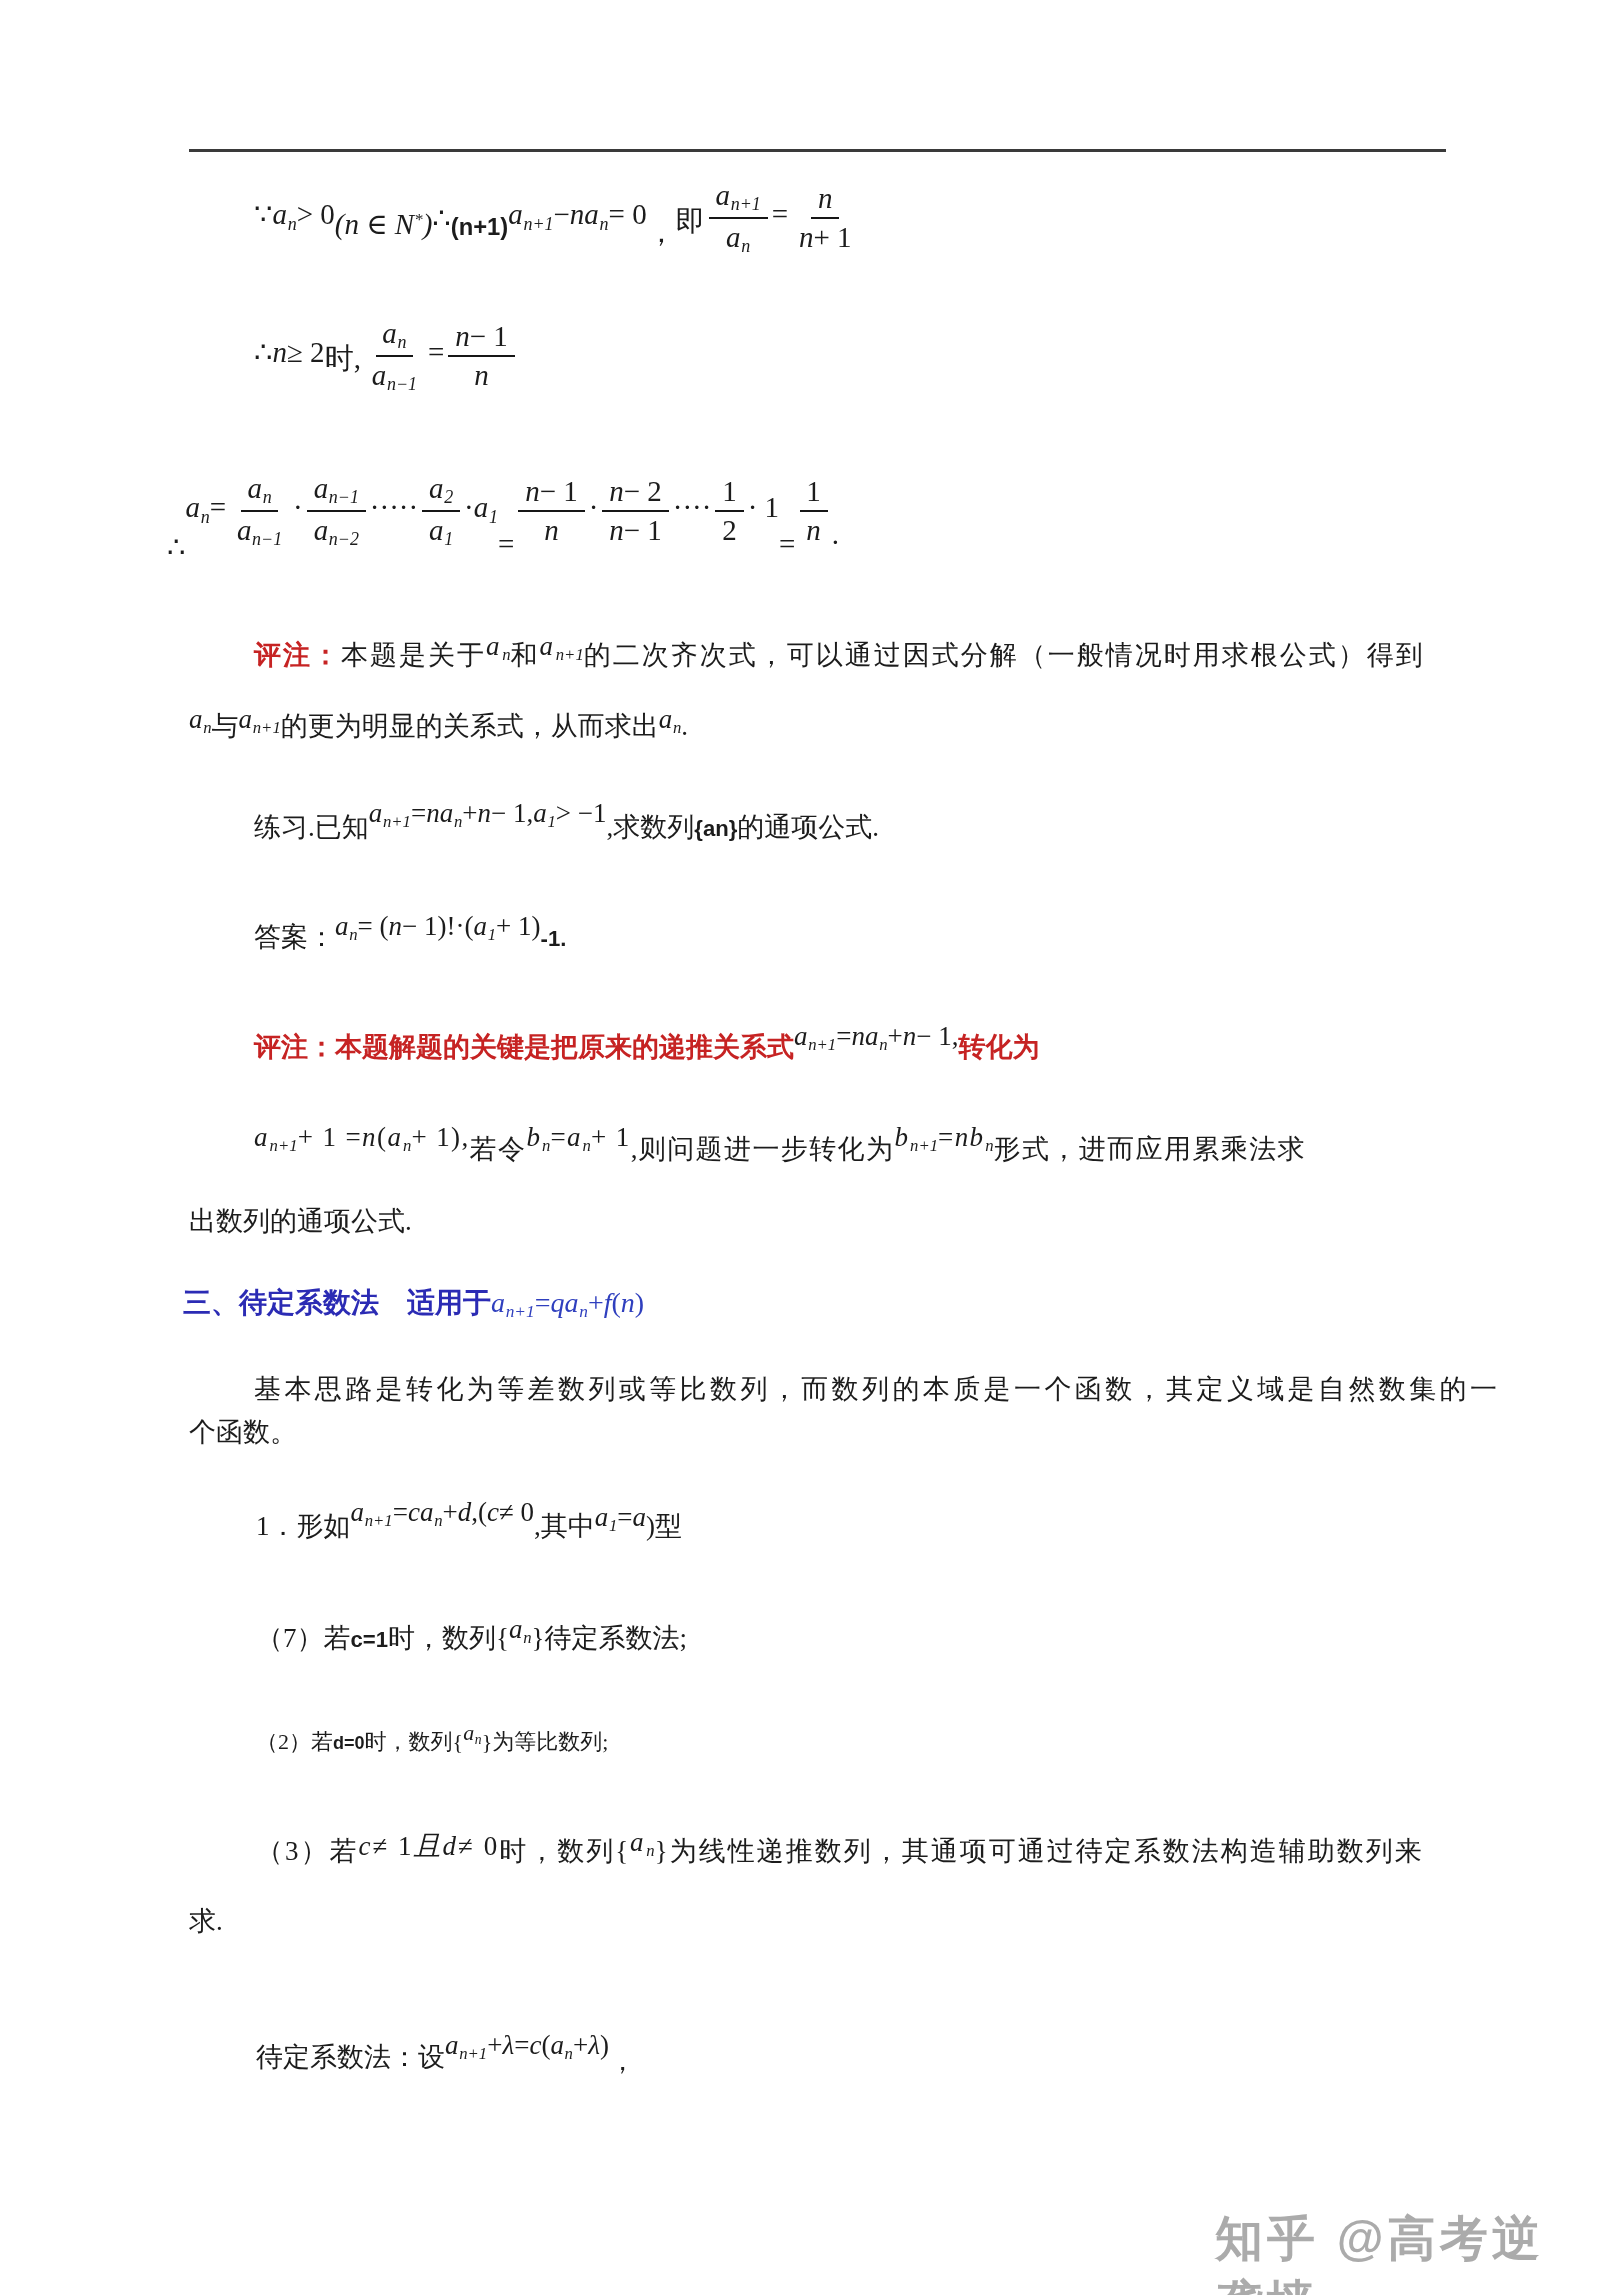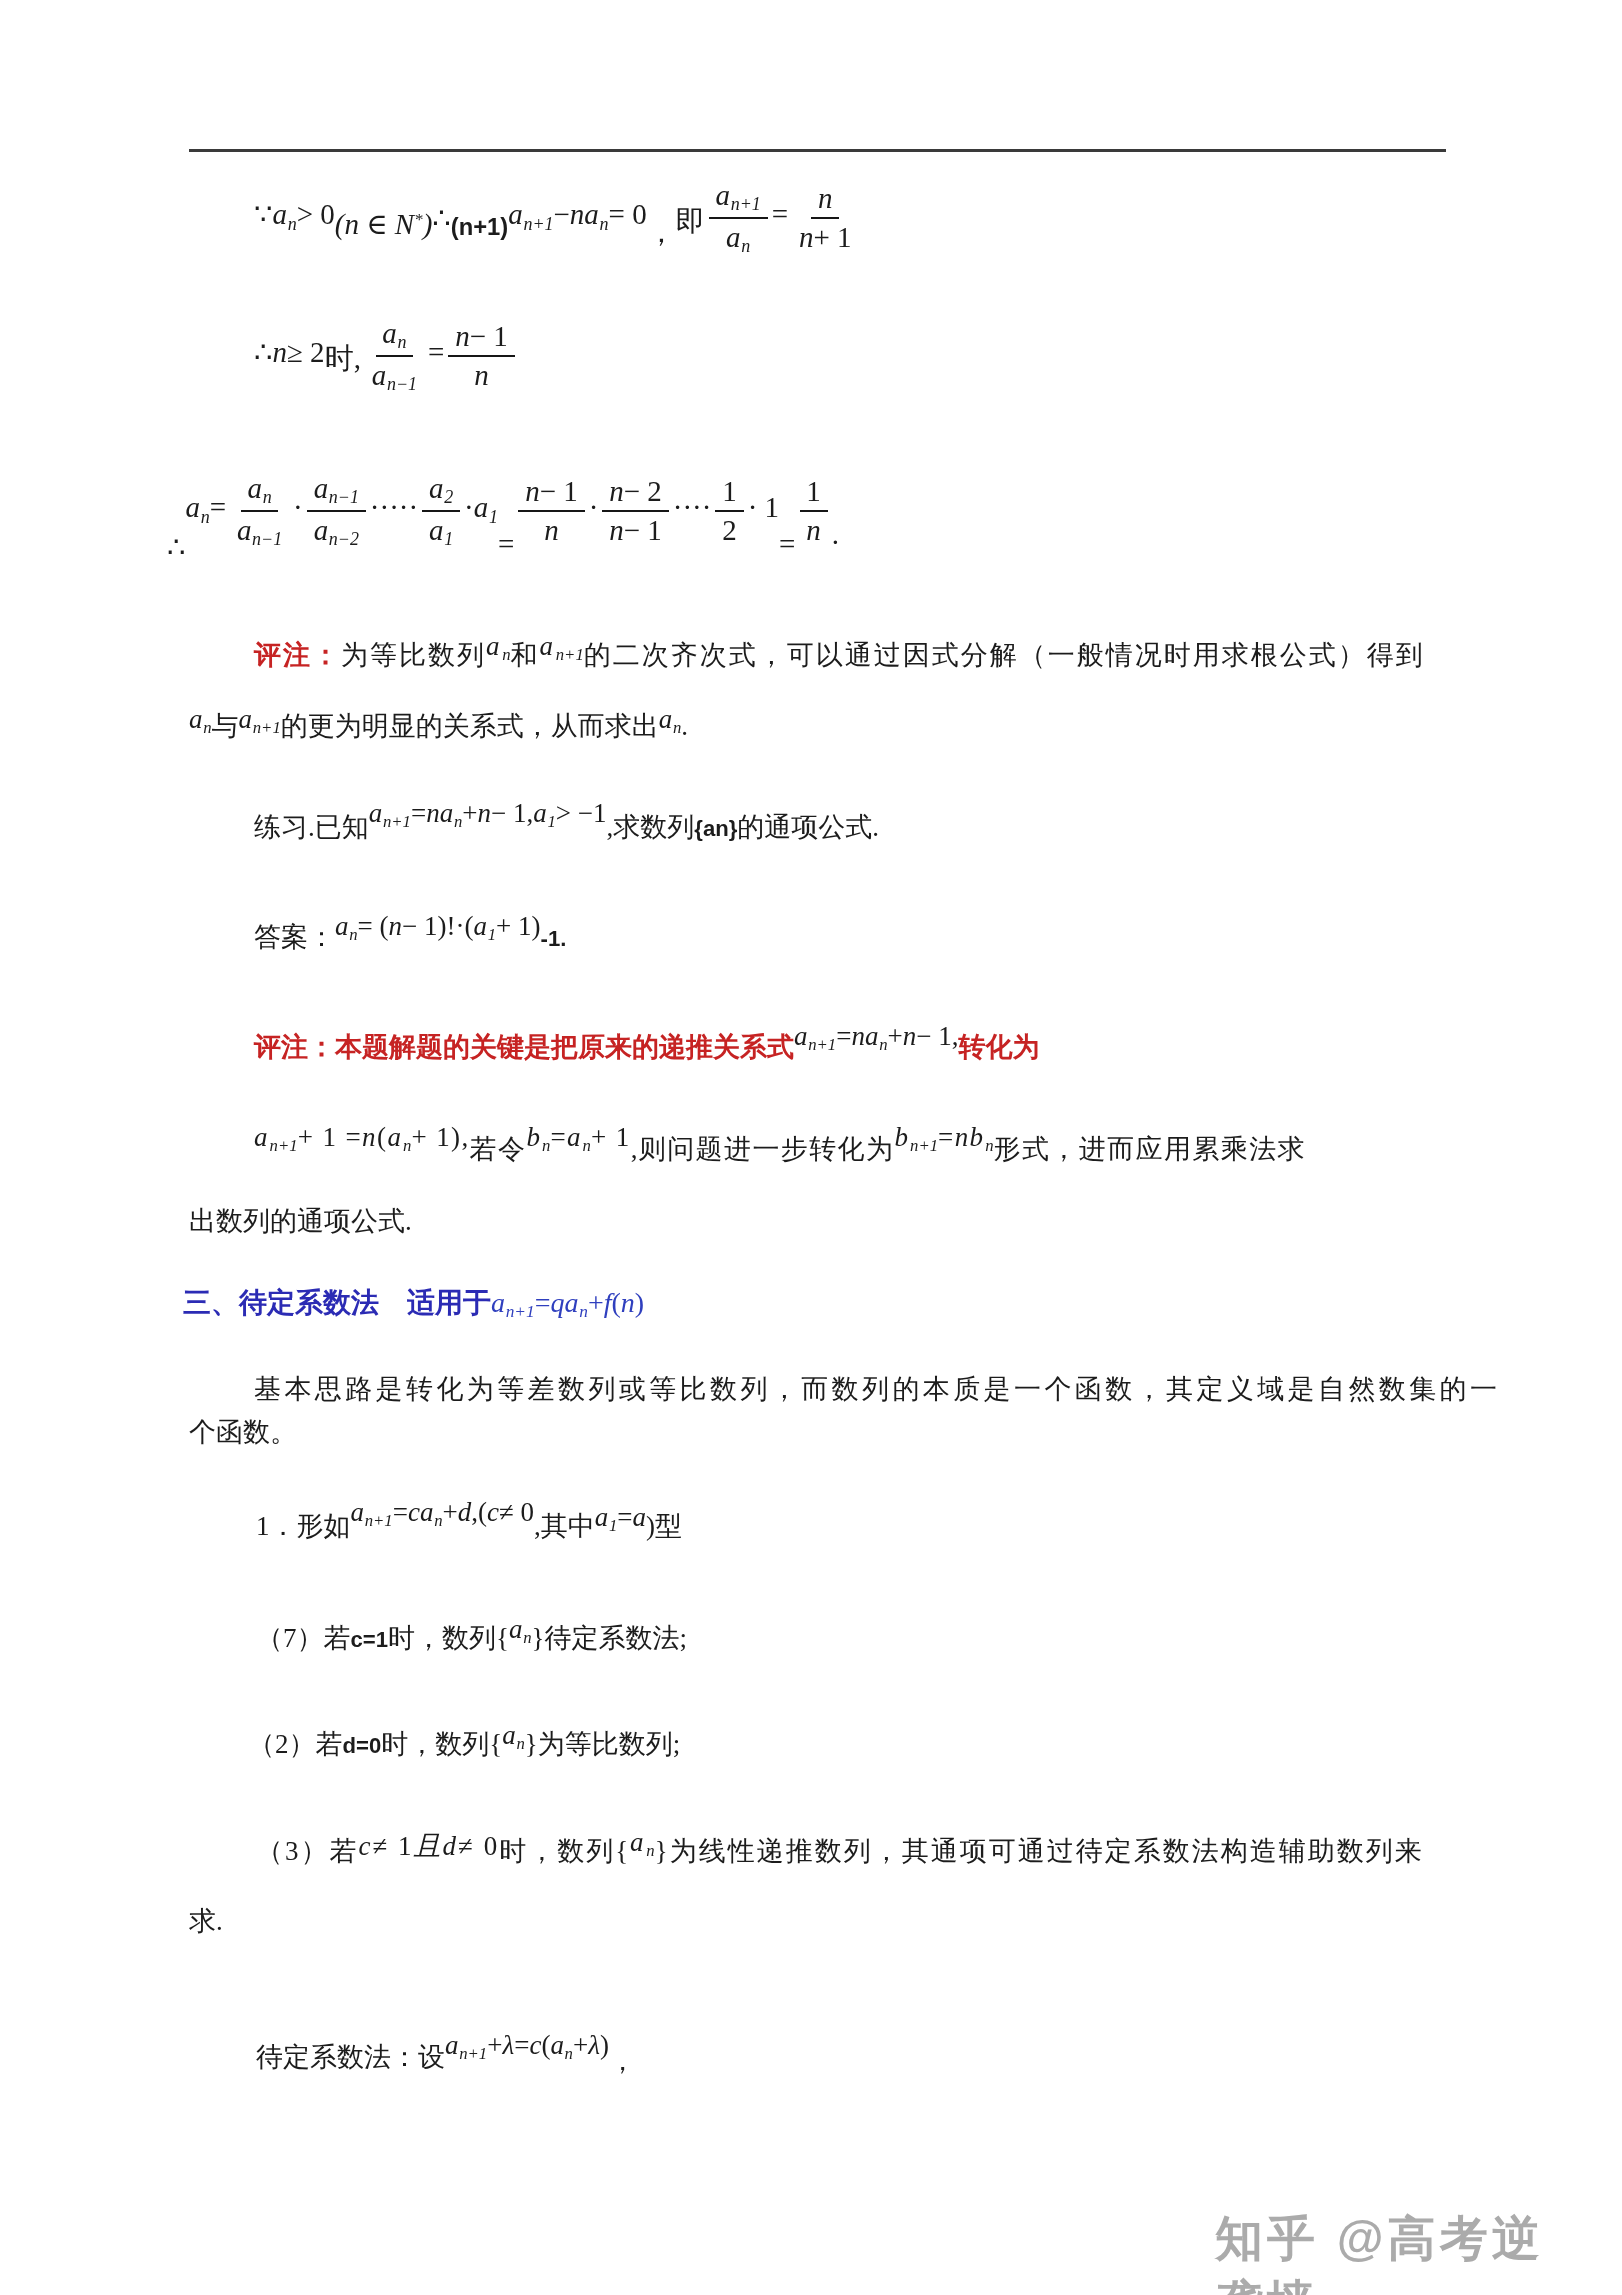--- a/index.html
+++ b/index.html
@@ -80,32 +80,32 @@
         </span><span class="tk"> · </span><span class="frac">
           <span class="fn"><span class="tk mi">n</span><span class="tk"> − 2</span></span>
           <span class="fd"><span class="tk mi">n</span><span class="tk"> − 1</span></span>
         </span><span class="tk"> ···· </span><span class="frac">
           <span class="fn"><span class="tk">1</span></span>
           <span class="fd"><span class="tk">2</span></span>
         </span><span class="tk"> · 1 </span><span class="tk" style="top: 37px;">=</span><span class="tk"> </span><span class="frac">
           <span class="fn"><span class="tk">1</span></span>
           <span class="fd"><span class="tk mi">n</span></span>
         </span><span class="tk" style="top: 27px;"> .</span></div>
-      <div class="line" style="top: 639px; left: 254px; font-size: 27px; letter-spacing: 2px;"><span class="tk red">评注：</span><span class="tk">为等比数列 </span><span class="tk mi" style="top: -9.5px;">a<span class="sub">n</span></span><span class="tk"> 和 </span><span class="tk mi" style="top: -9.5px;">a<span class="sub">n+1</span></span><span class="tk"> 的二次齐次式，可以通过因式分解（一般情况时用求根公式）得到</span></div>
+      <div class="line" style="top: 639px; left: 254px; font-size: 27px; letter-spacing: 2px;"><span class="tk red">评注：</span><span class="tk">本题是关于 </span><span class="tk mi" style="top: -9.5px;">a<span class="sub">n</span></span><span class="tk"> 和 </span><span class="tk mi" style="top: -9.5px;">a<span class="sub">n+1</span></span><span class="tk"> 的二次齐次式，可以通过因式分解（一般情况时用求根公式）得到</span></div>
       <div class="line" style="top: 710px; left: 189px; font-size: 27px;"><span class="tk mi" style="top: -6.8px;">a<span class="sub">n</span></span><span class="tk"> 与 </span><span class="tk mi" style="top: -6.8px;">a<span class="sub">n+1</span></span><span class="tk"> 的更为明显的关系式，从而求出 </span><span class="tk mi" style="top: -6.8px;">a<span class="sub">n</span></span><span class="tk"> .</span></div>
       <div class="line" style="top: 811px; left: 254px; font-size: 27px;"><span class="tk">练习.已知 </span><span class="tk mi" style="top: -13.6px;">a<span class="sub">n+1</span></span><span class="tk" style="top: -13.6px;"> = </span><span class="tk mi" style="top: -13.6px;">na<span class="sub">n</span></span><span class="tk" style="top: -13.6px;"> + </span><span class="tk mi" style="top: -13.6px;">n</span><span class="tk" style="top: -13.6px;"> − 1,</span><span class="tk mi" style="top: -13.6px;">a<span class="sub">1</span></span><span class="tk" style="top: -13.6px;"> &gt; −1</span><span class="tk"> ,求数列</span><span class="tk sans">{an}</span><span class="tk">的通项公式.</span></div>
       <div class="line" style="top: 921px; left: 254px; font-size: 27px;"><span class="tk">答案： </span><span class="tk mi" style="top: -11px;">a<span class="sub">n</span></span><span class="tk" style="top: -11px;"> = (</span><span class="tk mi" style="top: -11px;">n</span><span class="tk" style="top: -11px;"> − 1)!·(</span><span class="tk mi" style="top: -11px;">a<span class="sub">1</span></span><span class="tk" style="top: -11px;"> + 1)</span><span class="tk sans"> -1.</span></div>
       <div class="line" style="top: 1031px; left: 254px; font-size: 27px;"><span class="tk red">评注：本题解题的关键是把原来的递推关系式</span><span class="tk mi" style="top: -11px;">a<span class="sub">n+1</span></span><span class="tk" style="top: -11px;"> = </span><span class="tk mi" style="top: -11px;">na<span class="sub">n</span></span><span class="tk" style="top: -11px;"> + </span><span class="tk mi" style="top: -11px;">n</span><span class="tk" style="top: -11px;"> − 1,</span><span class="tk red"> 转化为</span></div>
       <div class="line" style="top: 1133px; left: 254px; font-size: 27px; letter-spacing: 1.4px;"><span class="tk mi" style="top: -12.3px;">a<span class="sub">n+1</span></span><span class="tk" style="top: -12.3px;"> + 1 = </span><span class="tk mi" style="top: -12.3px;">n</span><span class="tk" style="top: -12.3px;">(</span><span class="tk mi" style="top: -12.3px;">a<span class="sub">n</span></span><span class="tk" style="top: -12.3px;"> + 1),</span><span class="tk"> 若令 </span><span class="tk mi" style="top: -12.3px;">b<span class="sub">n</span></span><span class="tk" style="top: -12.3px;"> = </span><span class="tk mi" style="top: -12.3px;">a<span class="sub">n</span></span><span class="tk" style="top: -12.3px;"> + 1</span><span class="tk"> ,则问题进一步转化为 </span><span class="tk mi" style="top: -12.3px;">b<span class="sub">n+1</span></span><span class="tk" style="top: -12.3px;"> = </span><span class="tk mi" style="top: -12.3px;">nb<span class="sub">n</span></span><span class="tk"> 形式，进而应用累乘法求</span></div>
       <div class="line" style="top: 1205px; left: 189px; font-size: 27px;"><span class="tk">出数列的通项公式.</span></div>
       <div class="line" style="top: 1285px; left: 183px; font-size: 28px;"><span class="tk blue">三、待定系数法　适用于</span><span class="tk mi bluem">a<span class="sub">n+1</span></span><span class="tk bluem"> = </span><span class="tk mi bluem">qa<span class="sub">n</span></span><span class="tk bluem"> + </span><span class="tk mi bluem">f</span><span class="tk bluem"> (</span><span class="tk mi bluem">n</span><span class="tk bluem">)</span></div>
       <div class="line" style="top: 1373px; left: 254px; font-size: 27px; letter-spacing: 3.4px;"><span class="tk">基本思路是转化为等差数列或等比数列，而数列的本质是一个函数，其定义域是自然数集的一</span></div>
       <div class="line" style="top: 1416px; left: 189px; font-size: 27px;"><span class="tk">个函数。</span></div>
       <div class="line" style="top: 1510px; left: 256px; font-size: 27px;"><span class="tk">1．形如 </span><span class="tk mi" style="top: -13.6px;">a<span class="sub">n+1</span></span><span class="tk" style="top: -13.6px;"> = </span><span class="tk mi" style="top: -13.6px;">ca<span class="sub">n</span></span><span class="tk" style="top: -13.6px;"> + </span><span class="tk mi" style="top: -13.6px;">d</span><span class="tk" style="top: -13.6px;">,(</span><span class="tk mi" style="top: -13.6px;">c</span><span class="tk" style="top: -13.6px;"> ≠ 0</span><span class="tk"> ,其中 </span><span class="tk mi" style="top: -9.5px;">a<span class="sub">1</span></span><span class="tk" style="top: -9.5px;"> = </span><span class="tk mi" style="top: -9.5px;">a</span><span class="tk"> )型</span></div>
       <div class="line" style="top: 1622px; left: 256px; font-size: 27px;"><span class="tk">（7）若 </span><span class="tk sans">c=1</span><span class="tk"> 时，数列{</span><span class="tk mi" style="top: -9.5px;">a<span class="sub">n</span></span><span class="tk">}待定系数法;</span></div>
-      <div class="line" style="top: 1728px; left: 248px; font-size: 27px;"><span class="tk">（2）若 </span><span class="tk sans">d=0</span><span class="tk"> 时，数列{</span><span class="tk mi" style="top: -9.5px;">a<span class="sub">n</span></span><span class="tk">}为等比数列;</span></div>
+      <div class="line" style="top: 1728px; left: 256px; font-size: 22px;"><span class="tk">（2）若 </span><span class="tk sans">d=0</span><span class="tk"> 时，数列{</span><span class="tk mi" style="top: -9.5px;">a<span class="sub">n</span></span><span class="tk">}为等比数列;</span></div>
       <div class="line" style="top: 1835px; left: 256px; font-size: 27px; letter-spacing: 2px;"><span class="tk">（3）若</span><span class="tk mi" style="top: -5.5px;">c</span><span class="tk" style="top: -5.5px;"> ≠ 1</span><span class="tk mi" style="top: -5.5px;">且</span><span class="tk mi" style="top: -5.5px;">d</span><span class="tk" style="top: -5.5px;"> ≠ 0</span><span class="tk"> 时，数列{</span><span class="tk mi" style="top: -9.5px;">a<span class="sub">n</span></span><span class="tk">}为线性递推数列，其通项可通过待定系数法构造辅助数列来</span></div>
       <div class="line" style="top: 1905px; left: 189px; font-size: 27px;"><span class="tk">求.</span></div>
       <div class="line" style="top: 2041px; left: 256px; font-size: 27px;"><span class="tk">待定系数法：设 </span><span class="tk mi" style="top: -12.3px;">a<span class="sub">n+1</span></span><span class="tk" style="top: -12.3px;"> + </span><span class="tk mi" style="top: -12.3px;">λ</span><span class="tk" style="top: -12.3px;"> = </span><span class="tk mi" style="top: -12.3px;">c</span><span class="tk" style="top: -12.3px;">(</span><span class="tk mi" style="top: -12.3px;">a<span class="sub">n</span></span><span class="tk" style="top: -12.3px;"> + </span><span class="tk mi" style="top: -12.3px;">λ</span><span class="tk" style="top: -12.3px;">)</span><span class="tk" style="top: 4.1px;"> ，</span></div>
     </div>
   <div class="wm">知乎 @高考逆袭墙</div>
 </div>
 
 
 </body></html>

